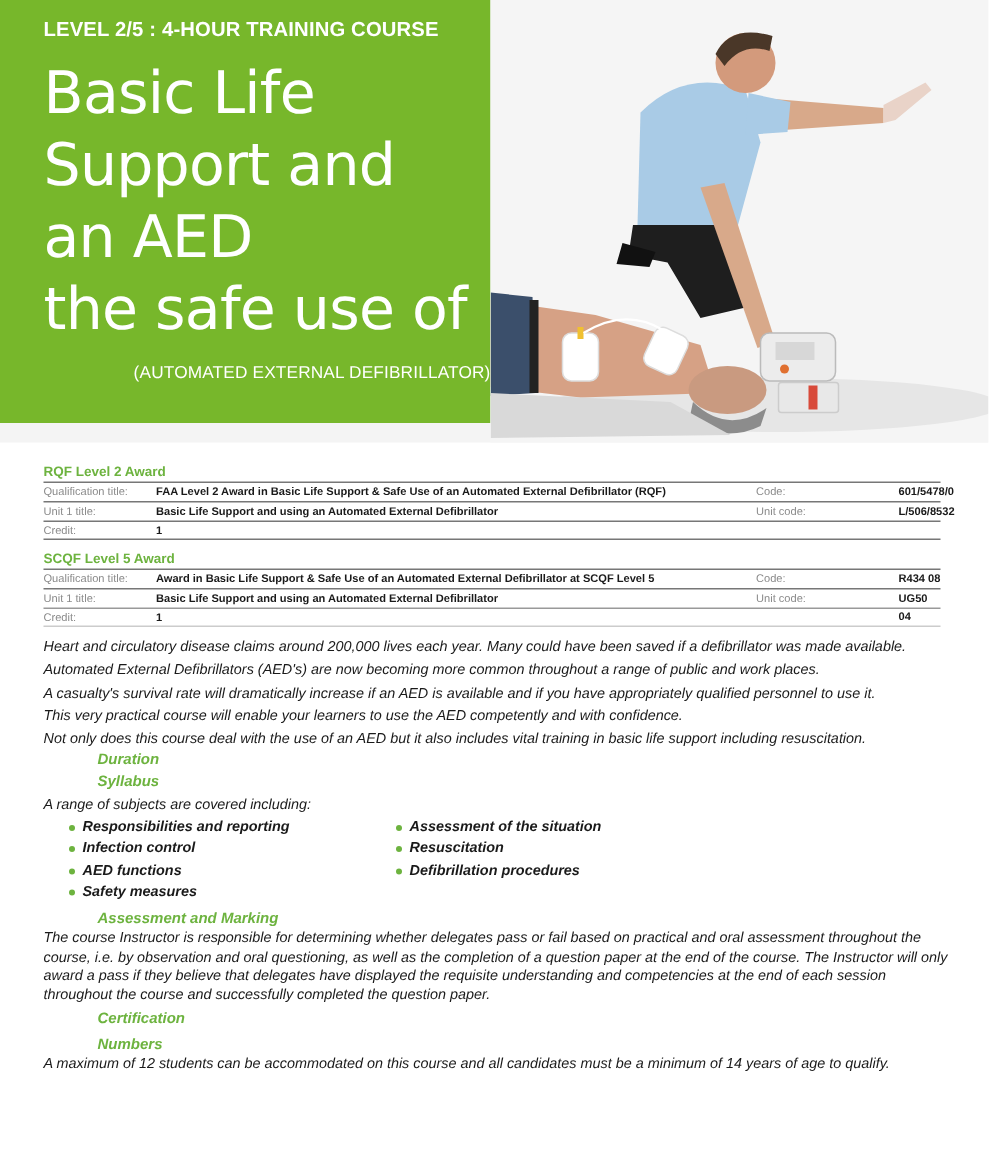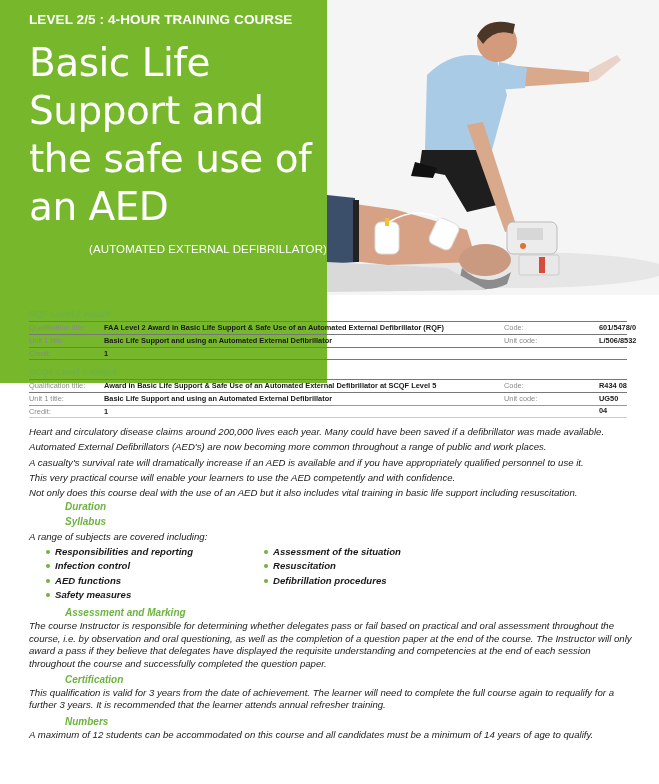--- a/index.html
+++ b/index.html
@@ -1,20 +1,20 @@
 <!DOCTYPE html>
 <html><head>
 <meta charset="utf-8">
 <style>
   * { box-sizing: border-box; margin: 0; padding: 0; }
   html, body { width: 659px; height: 784px; background: #ffffff; overflow: hidden; }
   body { font-family: "Liberation Sans", sans-serif; color: #1a1a1a; position: relative; }
 
   .hero { position: absolute; left: 0; top: 0; width: 659px; height: 295px; background: #f4f4f4; }
-  .green-panel { position: absolute; left: 0; top: 0; width: 327px; height: 383px; background: #77b72b; padding: 12px 0 0 29px; color: #ffffff; }
+  .green-panel { position: absolute; left: 0; top: 0; width: 327px; height: 282px; background: #77b72b; padding: 12px 0 0 29px; color: #ffffff; }
   .eyebrow { font-size: 13.5px; font-weight: bold; letter-spacing: 0.1px; }
   .title { font-family: "DejaVu Sans", sans-serif; font-weight: 200; font-size: 39px; line-height: 48px; margin-top: 12px; letter-spacing: -0.5px; font-weight: normal; }
   .subtitle { font-size: 11.5px; margin-top: 12px; letter-spacing: 0.1px; text-align: right; }
 
   .photo { position: absolute; left: 327px; top: 0; width: 332px; height: 295px; background: #f5f5f5; overflow: hidden; }
 
   .qual { position: absolute; left: 29px; width: 598px; }
   .qual-heading { color: #6db33f; font-size: 9px; font-weight: bold; height: 13px; line-height: 13px; }
   .qual-row { display: flex; height: 13px; line-height: 12px; font-size: 7.4px; border-top: 1.5px solid #777; }
   .qual-row.last { border-bottom: 1.5px solid #777; }
@@ -33,22 +33,22 @@
 </style>
 </head>
 <body>
 
 <div class="hero">
   <div class="green-panel">
     <div class="eyebrow">LEVEL 2/5 : 4-HOUR TRAINING COURSE</div>
     <div class="title">
       <div>Basic Life</div>
       <div>Support and</div>
+      <div>an AED</div>
       <div>the safe use of</div>
-      <div>an AED</div>
     </div>
     <div class="subtitle">(AUTOMATED EXTERNAL DEFIBRILLATOR)</div>
   </div>
 
   <div class="photo" aria-label="Instructor kneeling beside casualty using an AED with pads attached, hand raised to stand clear">
     <svg width="332" height="295" viewBox="0 0 332 295">
       <rect width="332" height="295" fill="#f5f5f5"></rect>
 
       <ellipse cx="190" cy="270" rx="150" ry="18" fill="#e6e6e6"></ellipse>
 
@@ -170,17 +170,16 @@
     <div class="syl-item">
         <span class="bullet"></span>
         <span>Safety measures</span>
       </div>
   </div>
 
   <div class="sec-heading" style="margin-top:4px;">Assessment and Marking</div>
   <div class="para">The course Instructor is responsible for determining whether delegates pass or fail based on practical and oral assessment throughout the course, i.e. by observation and oral questioning, as well as the completion of a question paper at the end of the course. The Instructor will only award a pass if they believe that delegates have displayed the requisite understanding and competencies at the end of each session throughout the course and successfully completed the question paper.</div>
 
   <div class="sec-heading" style="margin-top:3px;">Certification</div>
-  <div class="para">This qualification is valid for 3 years from the date of achievement. The learner will need to complete the full course again to requalify for a further 3 years. It is recommended that the learner attends annual refresher training.</div>
 
   <div class="sec-heading" style="margin-top:3px;">Numbers</div>
   <div class="para">A maximum of 12 students can be accommodated on this course and all candidates must be a minimum of 14 years of age to qualify.</div>
 </div>
 
 </body></html>

